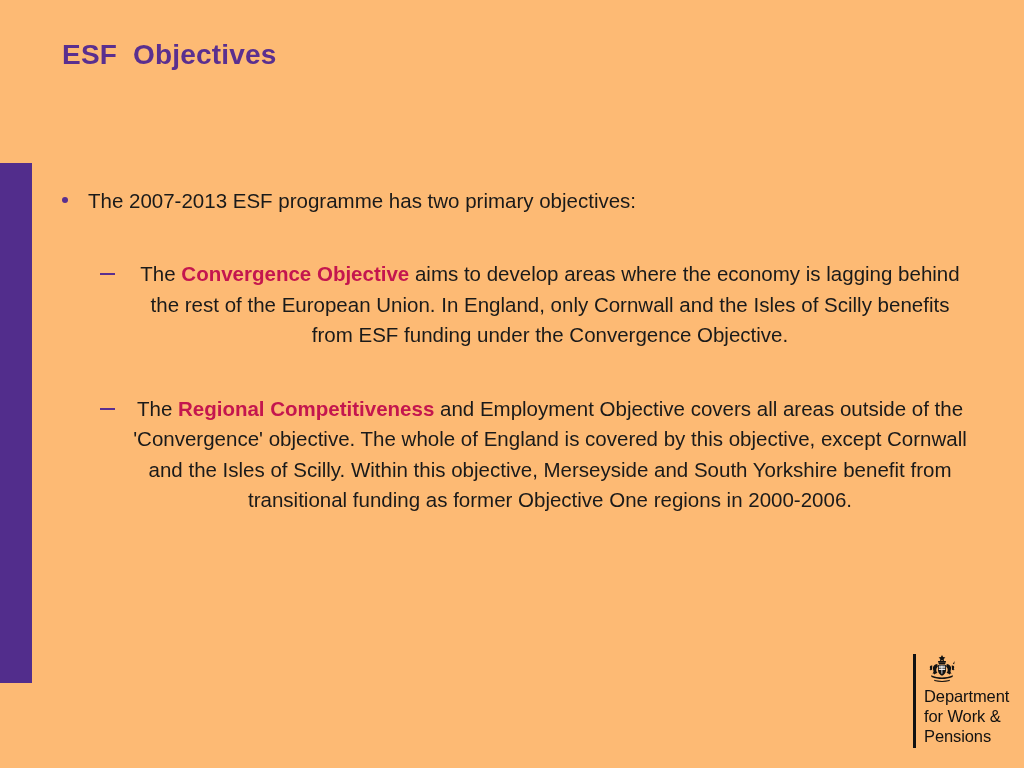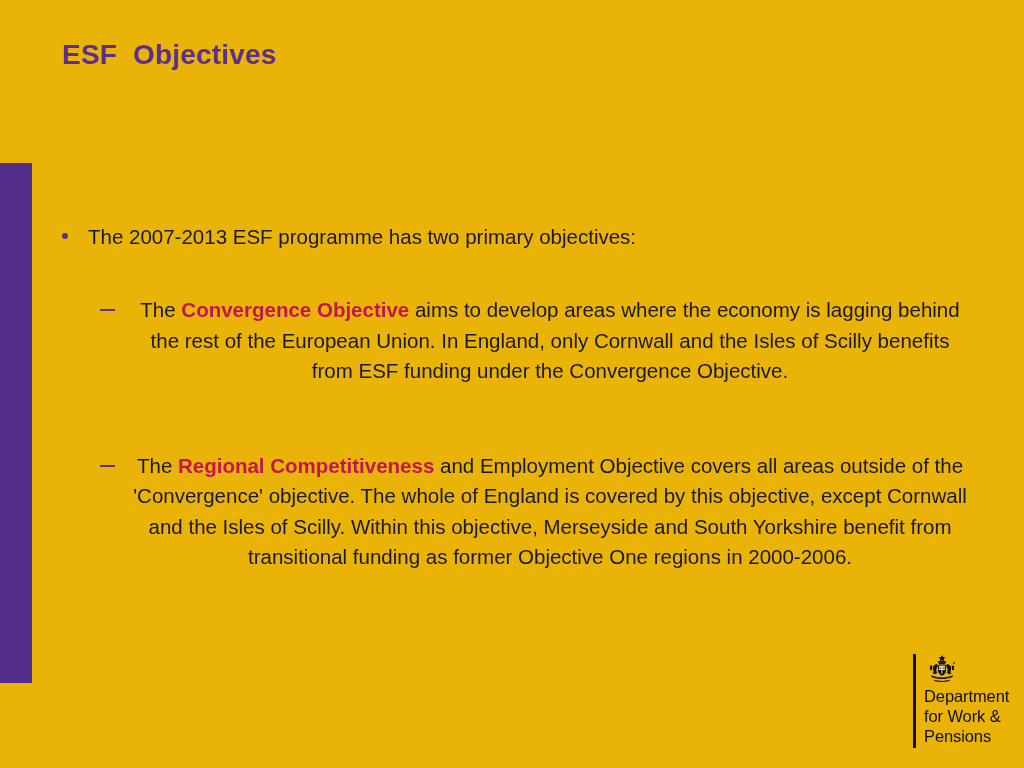--- a/index.html
+++ b/index.html
@@ -13,21 +13,21 @@
     position: relative;
     overflow: hidden;
     font-family: "Liberation Sans", sans-serif;
     -webkit-font-smoothing: antialiased;
   }
 
   
   .slide {
     position: absolute;
     inset: 0;
-    background: #eab308;
+    background: #fdba74;
   }
 
   
   .accent-bar {
     position: absolute;
     left: 0;
     top: 163px;
     width: 32px;
     height: 520px;
     background: #522D8C;
@@ -54,21 +54,20 @@
     width: 912px;
   }
 
   
   .bullet-l1 {
     position: relative;
     padding-left: 32px;
     font-size: 20.5px;
     color: #1a1a1a;
     line-height: 30px;
-    margin-top: 36px;
   }
   .bullet-l1 .marker-dot {
     position: absolute;
     left: 6px;
     top: 11px;
     width: 6px;
     height: 6px;
     border-radius: 50%;
     background: #5A2F8F;
   }
@@ -79,21 +78,21 @@
   }
   .bullet-l2 {
     position: relative;
     padding-left: 76px;
     font-size: 20.5px;
     color: #1a1a1a;
     line-height: 30.5px;
     text-align: center;
   }
   .bullet-l2 + .bullet-l2 {
-    margin-top: 64px;
+    margin-top: 43px;
   }
   .bullet-l2 .marker-dash {
     position: absolute;
     left: 44px;
     top: 14px;
     width: 15px;
     height: 2px;
     background: #5A2F8F;
   }
   .hl {

